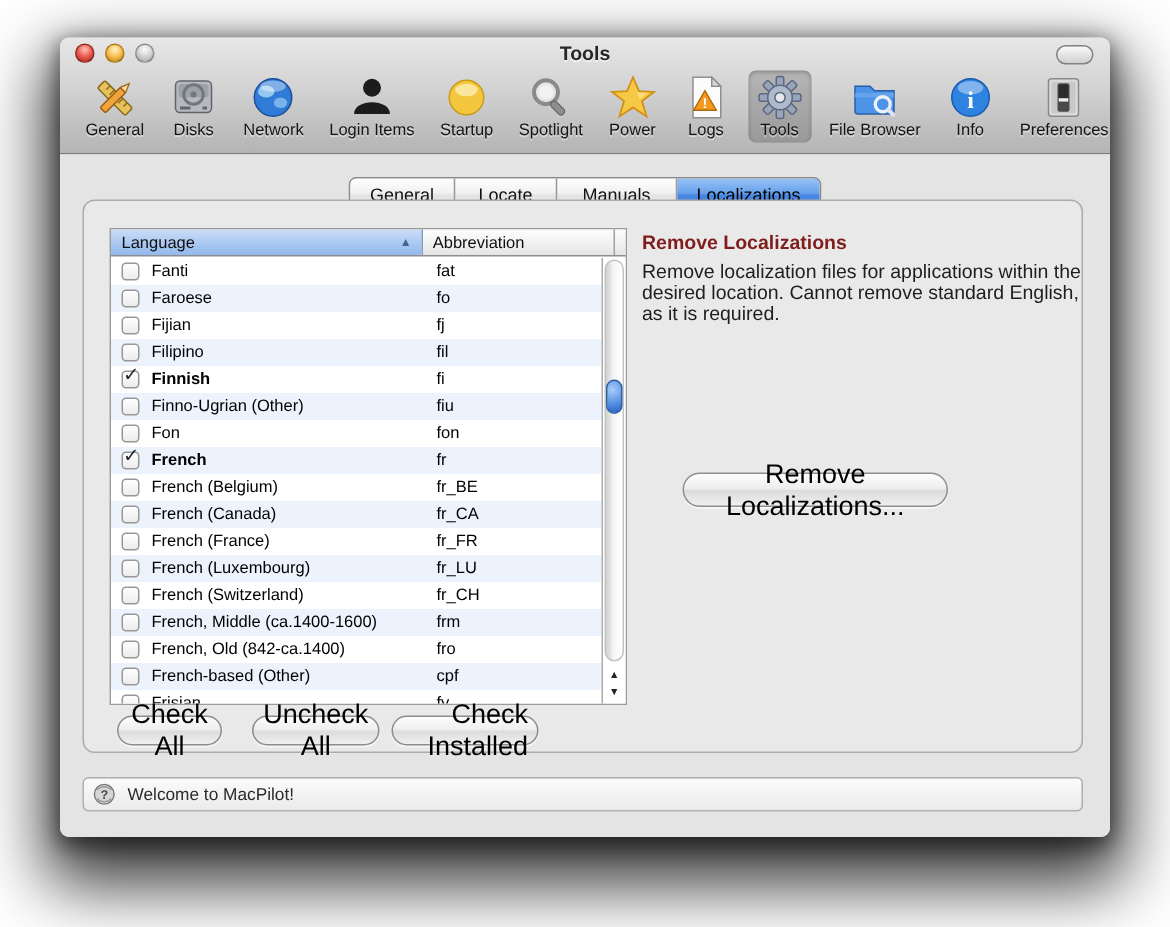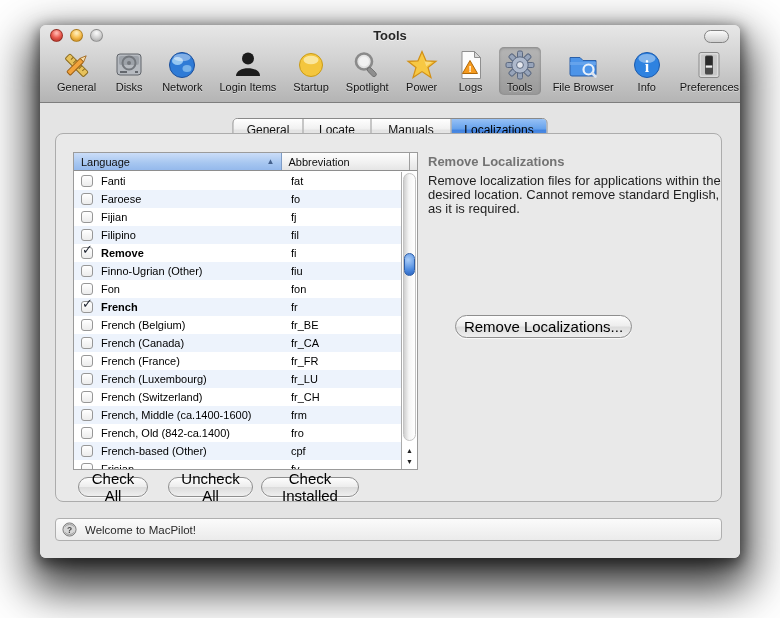--- a/index.html
+++ b/index.html
@@ -70,31 +70,31 @@
 
   .vscroll{position:absolute;top:19px;right:0;width:16px;height:297px;border-left:1px solid #ABABAB;background:#FFF;}
   .track{position:absolute;left:1px;top:1px;width:13px;bottom:28px;border-radius:7px;
     background:linear-gradient(to right,#CFCFCF,#F5F5F5 45%,#FFFFFF);border:1px solid #C4C4C4;}
   .thumb{position:absolute;left:0px;top:79px;width:11px;height:23px;border-radius:6px;
     background:radial-gradient(circle at 35% 28%,#AACDF8,#4E8BE0 62%,#2A62BE);border:1px solid #2F5FA8;}
   .arrows{position:absolute;bottom:2px;left:0;width:15px;text-align:center;color:#222;}
   .arrow{font-size:7px;line-height:11px;}
 
   
-  .pushbtn{position:absolute;height:20px;border:1px solid #8E8E8E;border-radius:11px;font-size:15px;color:#000;
+  .pushbtn{position:absolute;height:20px;border:1px solid #8E8E8E;border-radius:11px;font-size:18px;color:#000;
     background:linear-gradient(#FDFDFD,#EDEDED 48%,#DCDCDC 52%,#EFEFEF);
     box-shadow:0 1px 1px rgba(255,255,255,0.8);display:flex;align-items:center;justify-content:center;
     font-family:inherit;cursor:default;}
   .btn-check-all{left:22px;top:343px;width:70px;}
   .btn-uncheck-all{left:112px;top:343px;width:85px;}
-  .btn-check-installed{left:205px;top:343px;width:98px;}
+  .btn-check-installed{left:205px;top:343px;width:98px;text-align:right;}
   .btn-remove{left:399px;top:181px;width:177px;height:23px;border-radius:12px;}
 
   
-  .remove-title{position:absolute;left:372px;top:20px;font-size:13px;font-weight:bold;color:#737373;}
+  .remove-title{position:absolute;left:372px;top:20px;font-size:13px;font-weight:bold;color:#7f1d1d;}
   .remove-desc{position:absolute;left:372px;top:40px;width:298px;font-size:13px;line-height:14px;color:#1E1E1E;}
 
   
   .statusbar{position:absolute;left:15px;top:415px;width:667px;height:23px;border:1px solid #AFAFAF;border-radius:4px;
     background:linear-gradient(#FBFBFB,#EBEBEB);display:flex;align-items:center;padding-left:6px;}
   .status-icon{width:15px;height:15px;flex:none;}
   .status-text{margin-left:8px;font-size:11.5px;color:#2A2A2A;}
 </style>
 </head>
 <body>
@@ -303,21 +303,21 @@
               </div>
               <div class="row alt">
                 <span class="cb"></span>
                 <span class="lang">Filipino</span>
                 <span class="abbr">fil</span>
               </div>
               <div class="row checked">
                 <span class="cb">
                   <span class="tick">✓</span>
                 </span>
-                <span class="lang">Remove</span>
+                <span class="lang">Finnish</span>
                 <span class="abbr">fi</span>
               </div>
               <div class="row alt">
                 <span class="cb"></span>
                 <span class="lang">Finno-Ugrian (Other)</span>
                 <span class="abbr">fiu</span>
               </div>
               <div class="row">
                 <span class="cb"></span>
                 <span class="lang">Fon</span>

